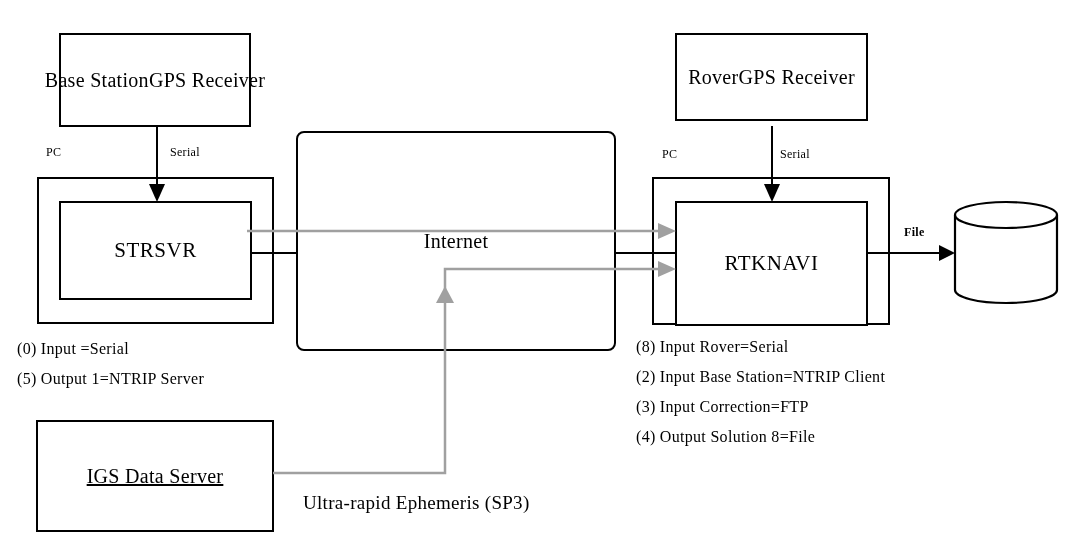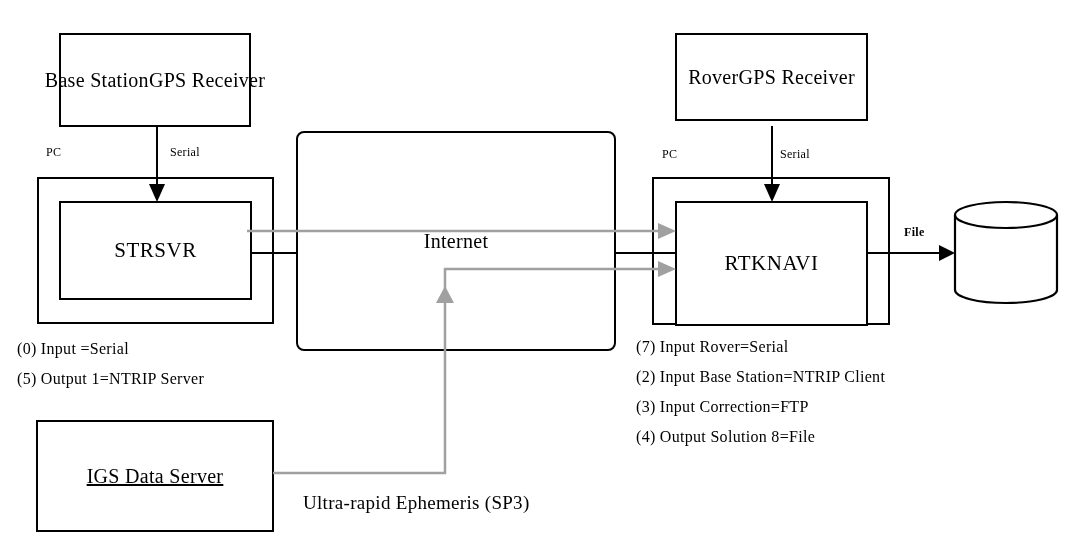--- a/index.html
+++ b/index.html
@@ -105,21 +105,21 @@
   <div class="label" style="left:662px; top:147px;">PC</div>
   <div class="label" style="left:780px; top:147px;">Serial</div>
   <div class="label" style="left:904px; top:225px;font-weight:bold;">File</div>
   <div class="label small" style="left:303px; top:492px;">Ultra-rapid Ephemeris (SP3)</div>
 
   <div class="config-list" style="left:17px; top:334px;">
     <div>(0) Input =Serial</div>
     <div>(5) Output 1=NTRIP Server</div>
   </div>
   <div class="config-list" style="left:636px; top:332px;">
-    <div>(7) Input Rover=Serial</div>
+    <div>(8) Input Rover=Serial</div>
     <div>(2) Input Base Station=NTRIP Client</div>
     <div>(3) Input Correction=FTP</div>
     <div>(4) Output Solution 8=File</div>
   </div>
 
   <svg class="lines-layer" viewBox="0 0 1068 541">
 
     <g>
       <line x1="157" y1="126" x2="157" y2="186" stroke="#000000" stroke-width="2"></line>
       <polygon points="157,202 149,184 165,184" fill="#000000"></polygon>

